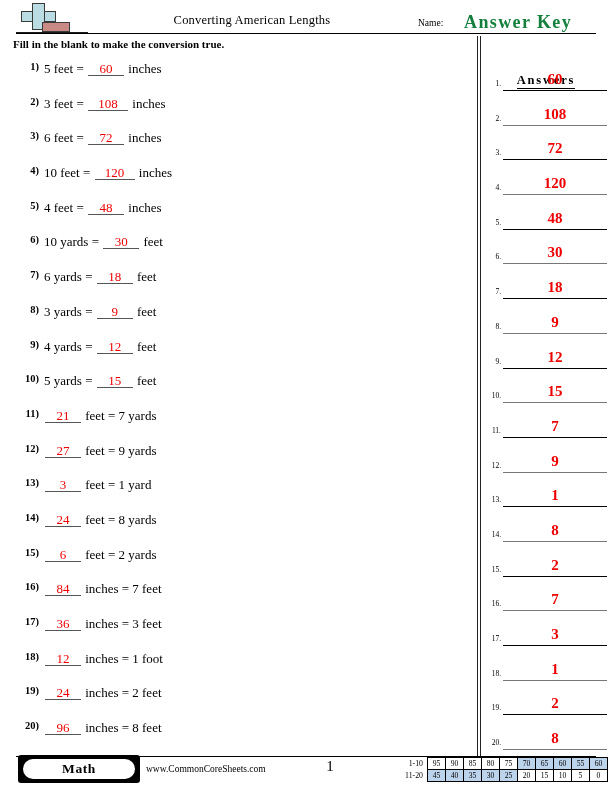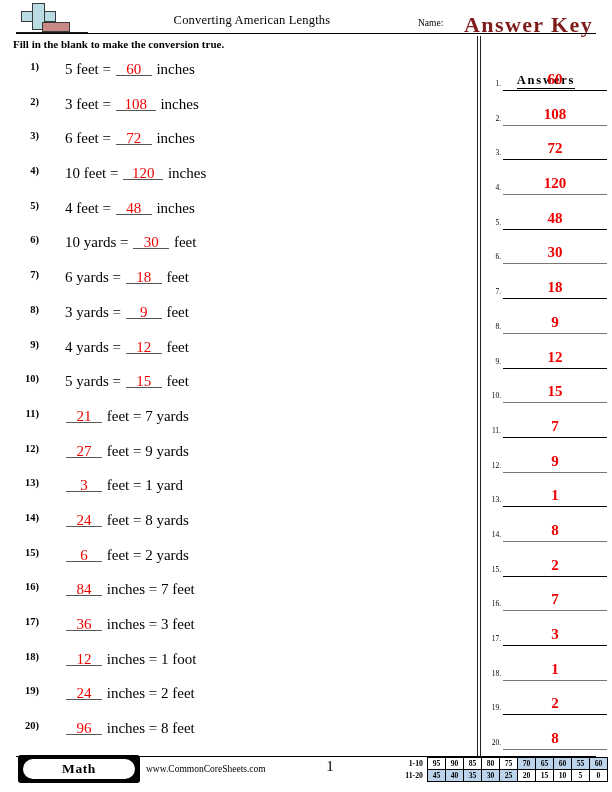--- a/index.html
+++ b/index.html
@@ -72,24 +72,24 @@
     letter-spacing: .2px;
   }
   #name-label {
     position: absolute;
     left: 418px; top: 18px;
     font-size: 9.5px;
   }
   #answer-key {
     position: absolute;
     left: 464px; top: 12px;
-    font-size: 22px;
+    font-size: 18px;
     font-weight: bold;
     letter-spacing: 1.4px;
-    color: #7f1d1d;
+    color: #15803d;
   }
   #header-rule {
     position: absolute;
     left: 16px; top: 33px;
     width: 580px; height: 0;
     border-top: 1.4px solid #000;
   }
 
   
   #instruction {
@@ -125,22 +125,21 @@
     position: absolute;
     left: 17px; top: 3px;
     width: 22px;
     text-align: right;
     font-weight: bold;
     font-size: 10.5px;
   }
   .prob-body {
     position: absolute;
     left: 44px; top: 3px;
-    font-size: 15px;
-    margin-left: 21px;
+    font-size: 13px;
   }
   .blank {
     display: inline-block;
     min-width: 30px;
     text-align: center;
     color: #ee0000;
     border-bottom: 1.1px solid #555;
     padding: 0 3px 0 3px;
     margin: 0 1px;
     line-height: 12px;
@@ -232,21 +231,20 @@
     text-align: center;
     font-size: 15px;
   }
 
   
   #score-grid {
     position: absolute;
     left: 397px; top: 757px;
     font-size: 7.6px;
     border-collapse: collapse;
-    font-weight: bold;
   }
   #score-grid td {
     border: 1px solid #000;
     width: 17px;
     height: 11px;
     text-align: center;
     vertical-align: middle;
     padding: 0;
     font-size: 7.6px;
     line-height: 11px;

